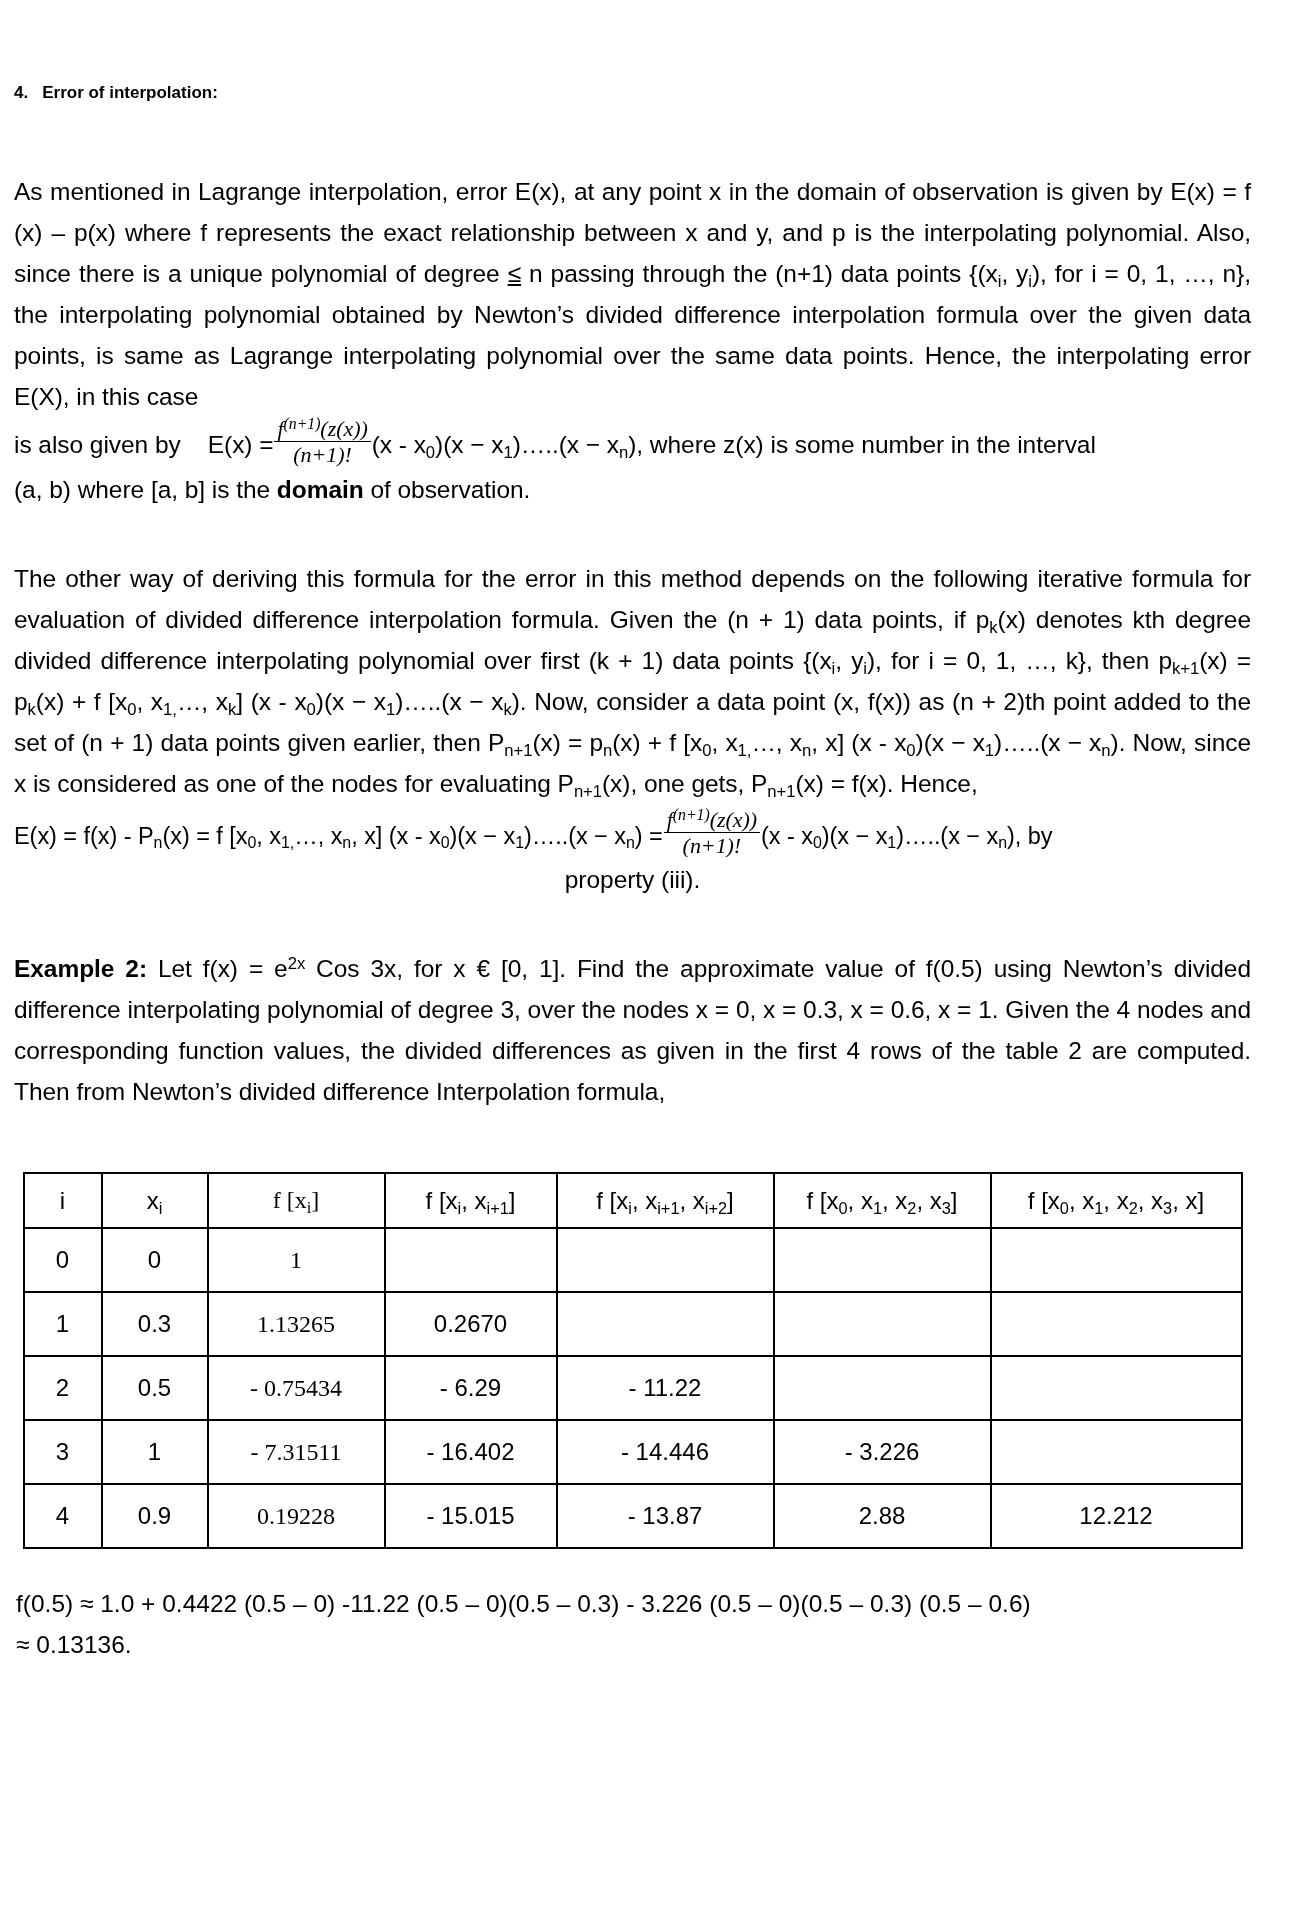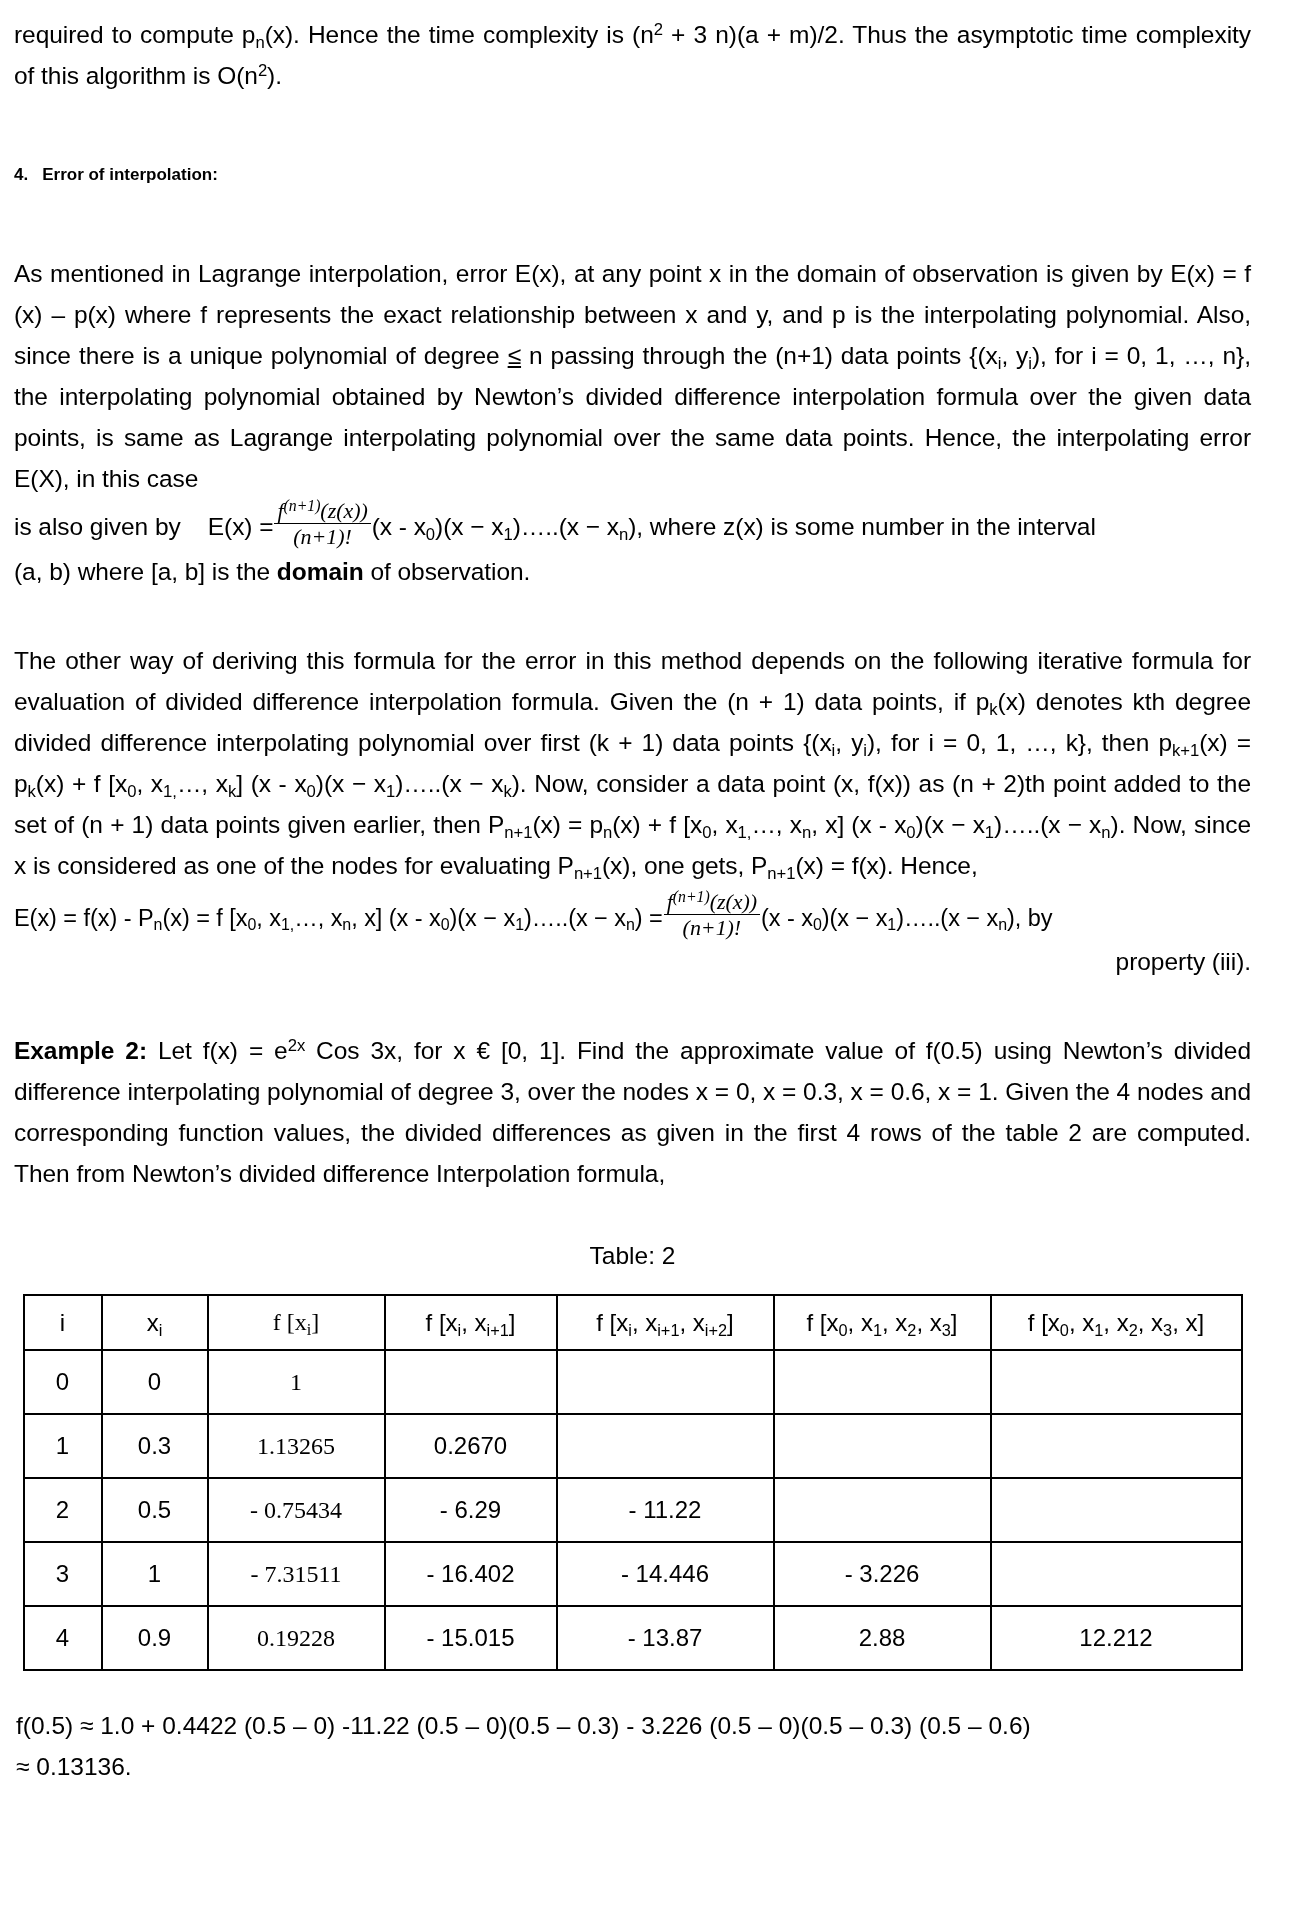--- a/index.html
+++ b/index.html
@@ -110,49 +110,47 @@
     line-height: 41px;
     padding-left: 2px;
   }
   .final-lines div { white-space: nowrap; }
 </style>
 </head>
 <body>
 
 <div class="page">
 
-  <p class="body-text"><span>required to compute p</span><sub>n</sub><span>(x). Hence the time complexity is  (n</span><sup>2</sup><span> + 3 n)(a + m)/2. Thus the asymptotic time complexity of this algorithm is O(n</span><sup>2</sup><span>).</span></p>
 
   <div class="gap-lg"></div>
 
   <h2 class="section-heading"><span class="heading-num">4.</span><span>Error of interpolation:</span></h2>
 
   <div class="gap-lg"></div>
 
   <p class="body-text"><span>As mentioned in Lagrange interpolation, error E(x), at any point x in the domain of observation is given by E(x) = f (x) – p(x) where f represents the exact relationship between x and y, and p is the interpolating polynomial.  Also, since there is a unique polynomial of degree </span><span style="text-decoration:underline">≤</span><span> n passing through the (n+1) data points {(x</span><sub>i</sub><span>, y</span><sub>i</sub><span>), for i = 0, 1, …, n}, the interpolating polynomial obtained by Newton’s divided difference interpolation formula over the given data points, is same as Lagrange interpolating polynomial over the same data points. Hence, the interpolating error E(X), in this case</span></p>
 
   <p class="body-text" style="text-align:left;line-height:44px;margin-top:2px"><span>is also given by</span>&nbsp;&nbsp;&nbsp;&nbsp;<span>E(x) =</span><span class="frac"><span class="num"><span>f</span><sup>(n+1)</sup><span>(z(x))</span></span><span class="den">(n+1)!</span></span><span>(x - x</span><sub>0</sub><span>)(x − x</span><sub>1</sub><span>)…..(x − x</span><sub>n</sub><span>), where z(x) is some number in the interval</span></p>
 
   <p class="body-text" style="text-align:left"><span>(a, b) where [a, b] is the </span><b>domain</b><span> of observation.</span></p>
 
   <div class="gap-md"></div>
 
   <p class="body-text"><span>The other way of deriving this formula for the error in this method depends on the following iterative formula for evaluation of divided difference interpolation formula. Given the (n + 1) data points, if p</span><sub>k</sub><span>(x) denotes kth degree divided difference interpolating polynomial over first (k + 1) data points  {(x</span><sub>i</sub><span>, y</span><sub>i</sub><span>), for i = 0, 1, …, k}, then  p</span><sub>k+1</sub><span>(x) = p</span><sub>k</sub><span>(x) + f [x</span><sub>0</sub><span>, x</span><sub>1,</sub><span>…, x</span><sub>k</sub><span>] (x - x</span><sub>0</sub><span>)(x − x</span><sub>1</sub><span>)…..(x − x</span><sub>k</sub><span>). Now, consider a data point (x, f(x)) as (n + 2)th point added to the set of (n + 1) data points given earlier, then  P</span><sub>n+1</sub><span>(x) = p</span><sub>n</sub><span>(x) + f [x</span><sub>0</sub><span>, x</span><sub>1,</sub><span>…, x</span><sub>n</sub><span>, x] (x - x</span><sub>0</sub><span>)(x − x</span><sub>1</sub><span>)…..(x − x</span><sub>n</sub><span>). Now, since x is considered as one of the nodes for evaluating  P</span><sub>n+1</sub><span>(x), one gets, P</span><sub>n+1</sub><span>(x) = f(x). Hence,</span></p>
 
   <p class="body-text nowrap" style="text-align:left;line-height:46px;margin-top:6px;font-size:23.5px"><span>E(x) = f(x) - P</span><sub>n</sub><span>(x) = f [x</span><sub>0</sub><span>, x</span><sub>1,</sub><span>…, x</span><sub>n</sub><span>, x] (x - x</span><sub>0</sub><span>)(x − x</span><sub>1</sub><span>)…..(x − x</span><sub>n</sub><span>) =</span><span class="frac"><span class="num"><span>f</span><sup>(n+1)</sup><span>(z(x))</span></span><span class="den">(n+1)!</span></span><span>(x - x</span><sub>0</sub><span>)(x − x</span><sub>1</sub><span>)…..(x − x</span><sub>n</sub><span>),  by</span></p>
 
-  <p class="body-text" style="text-align:right">property (iii).</p>
+  <p class="body-text" style="text-align:center">property (iii).</p>
 
   <div class="gap-md"></div>
 
   <p class="body-text"><b>Example 2:</b><span> Let f(x) = e</span><sup>2x</sup><span> Cos 3x, for x € [0, 1]. Find the approximate value of f(0.5) using Newton’s divided difference interpolating polynomial of degree  3, over the nodes x = 0, x = 0.3, x = 0.6, x = 1. Given the 4 nodes and corresponding function values, the divided differences as given in the first 4 rows of the table 2 are computed. Then from Newton’s divided difference Interpolation formula,</span></p>
 
   <div style="height:42px"></div>
 
-  <p class="table-caption">Table: 2</p>
 
   <table class="dd-table">
     <tbody>
       <tr class="header-row">
         <td class="c0">i</td>
         <td class="c1">x<sub>i</sub></td>
         <td class="c2">f [x<sub>i</sub>]</td>
         <td class="c3">f [x<sub>i</sub>, x<sub>i+1</sub>]</td>
         <td class="c4">f [x<sub>i</sub>, x<sub>i+1</sub>, x<sub>i+2</sub>]</td>
         <td class="c5">f [x<sub>0</sub>, x<sub>1</sub>, x<sub>2</sub>, x<sub>3</sub>]</td>

